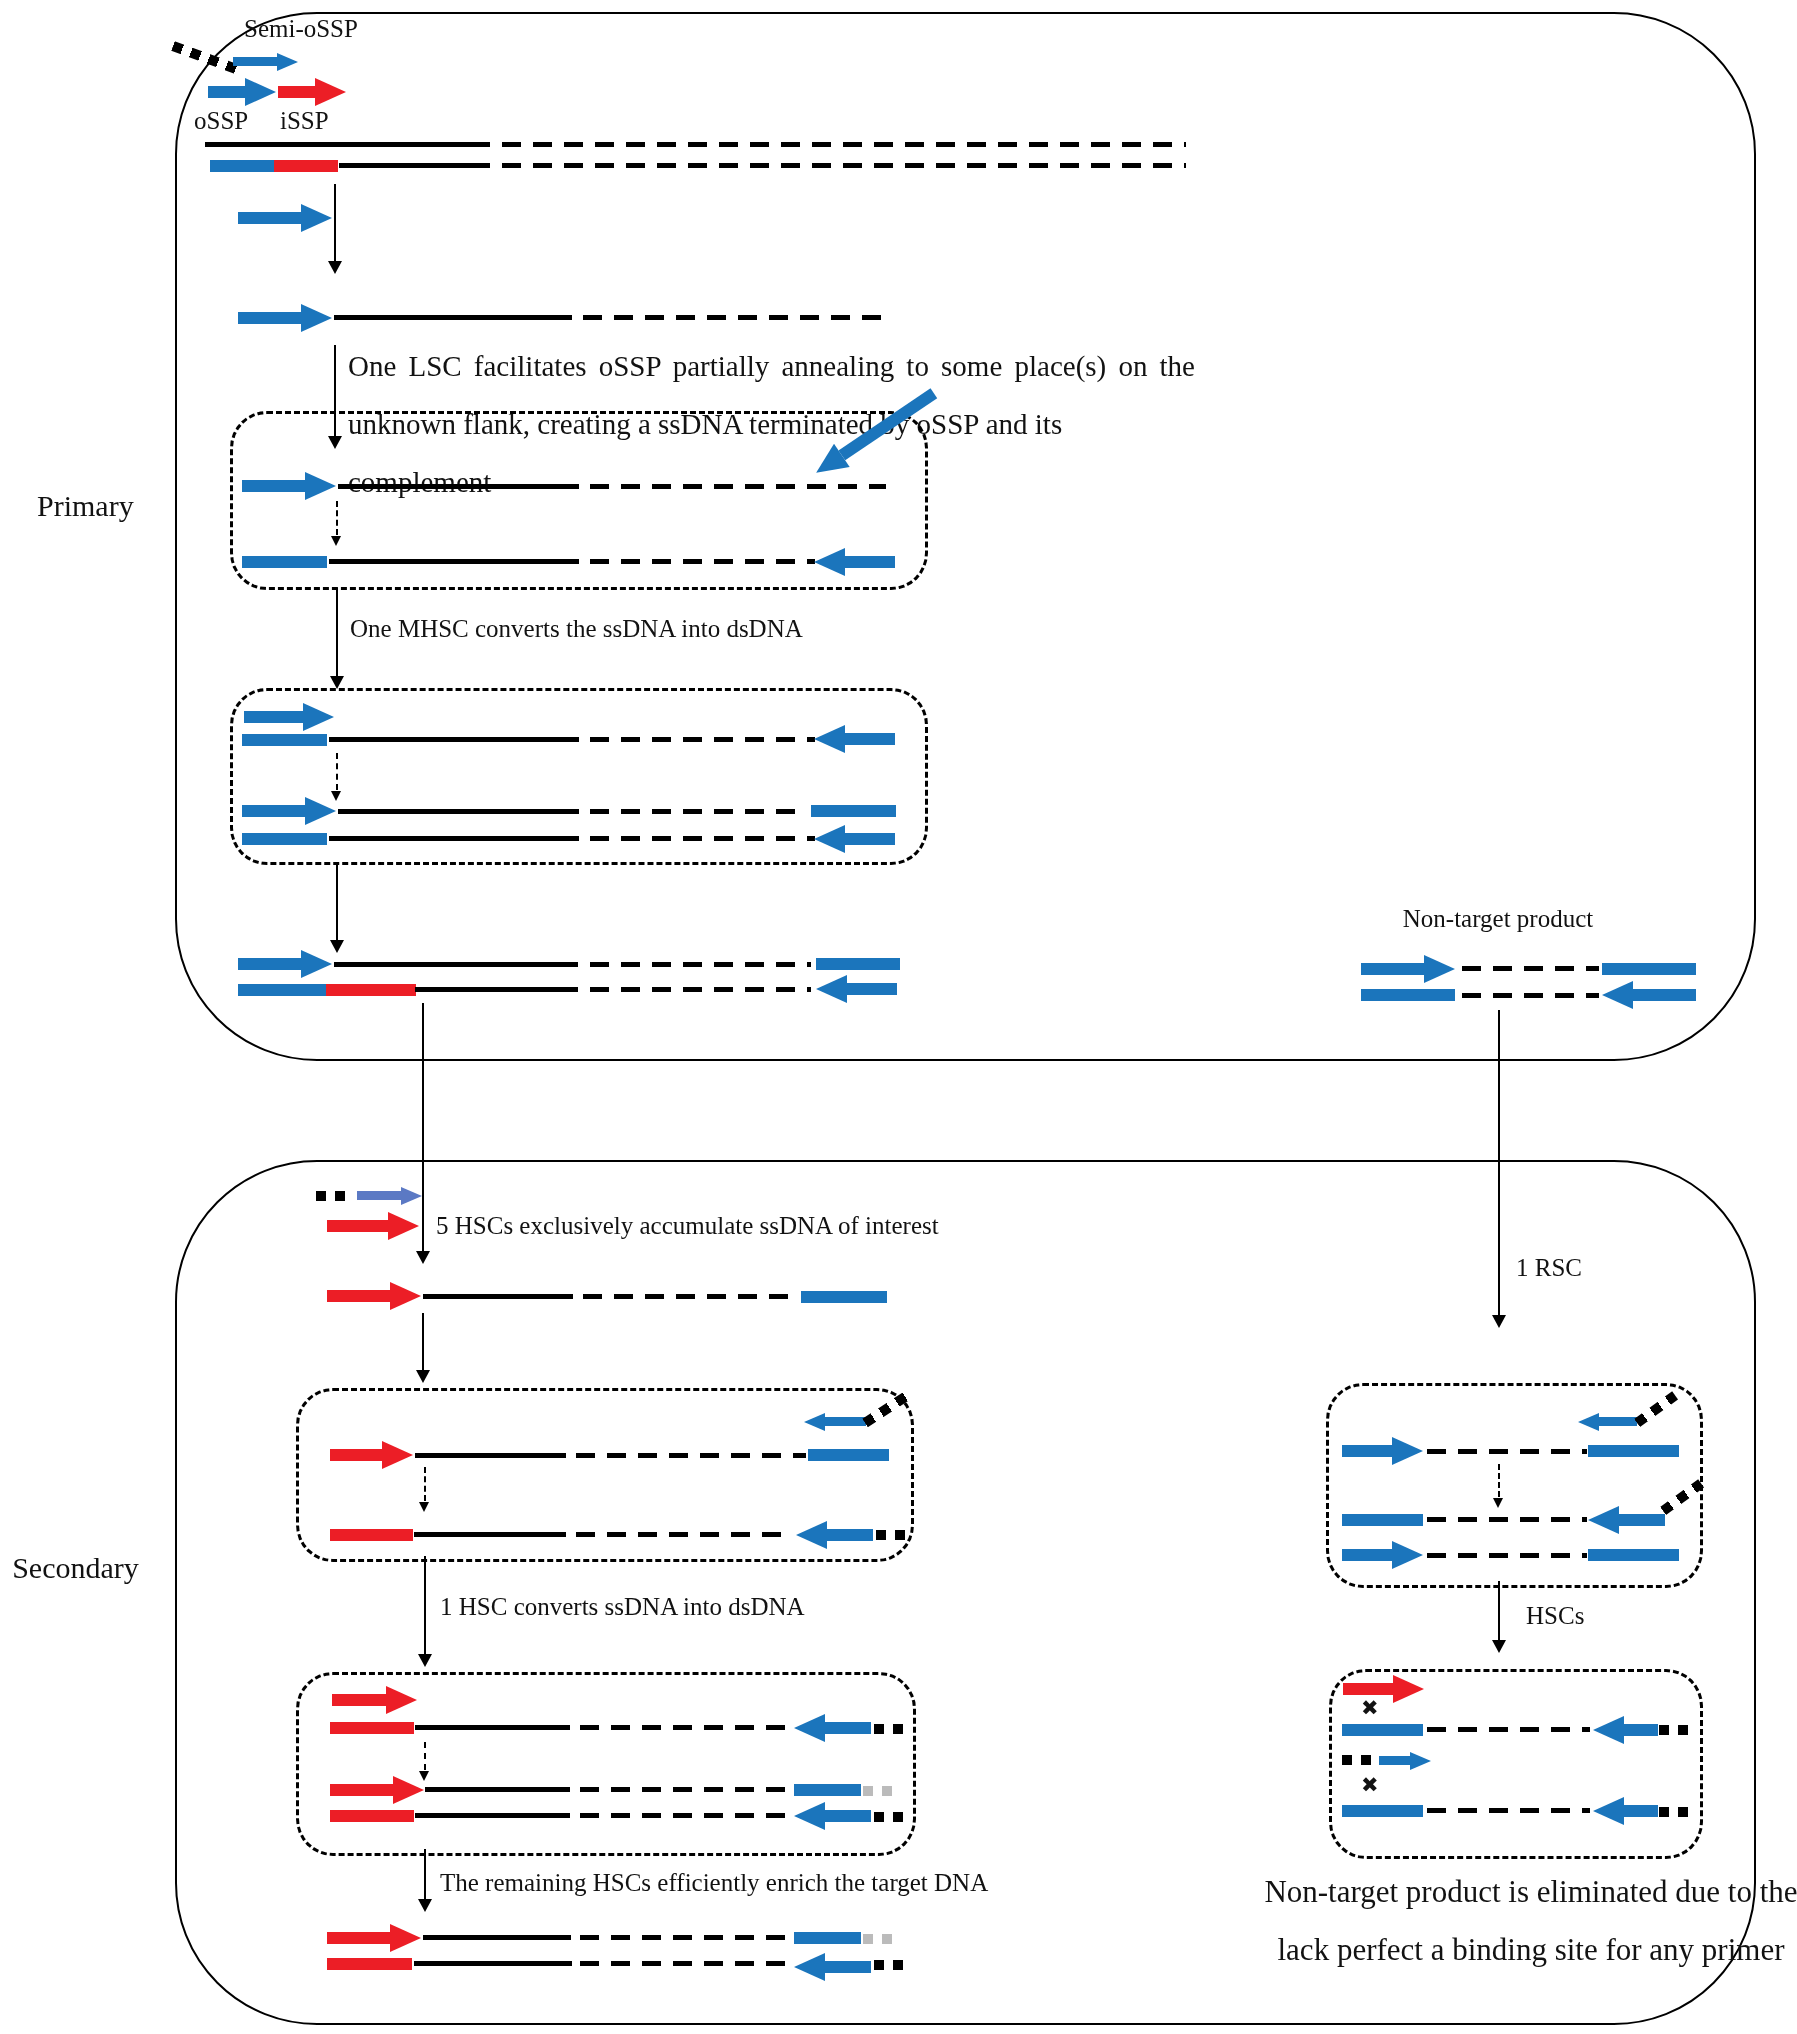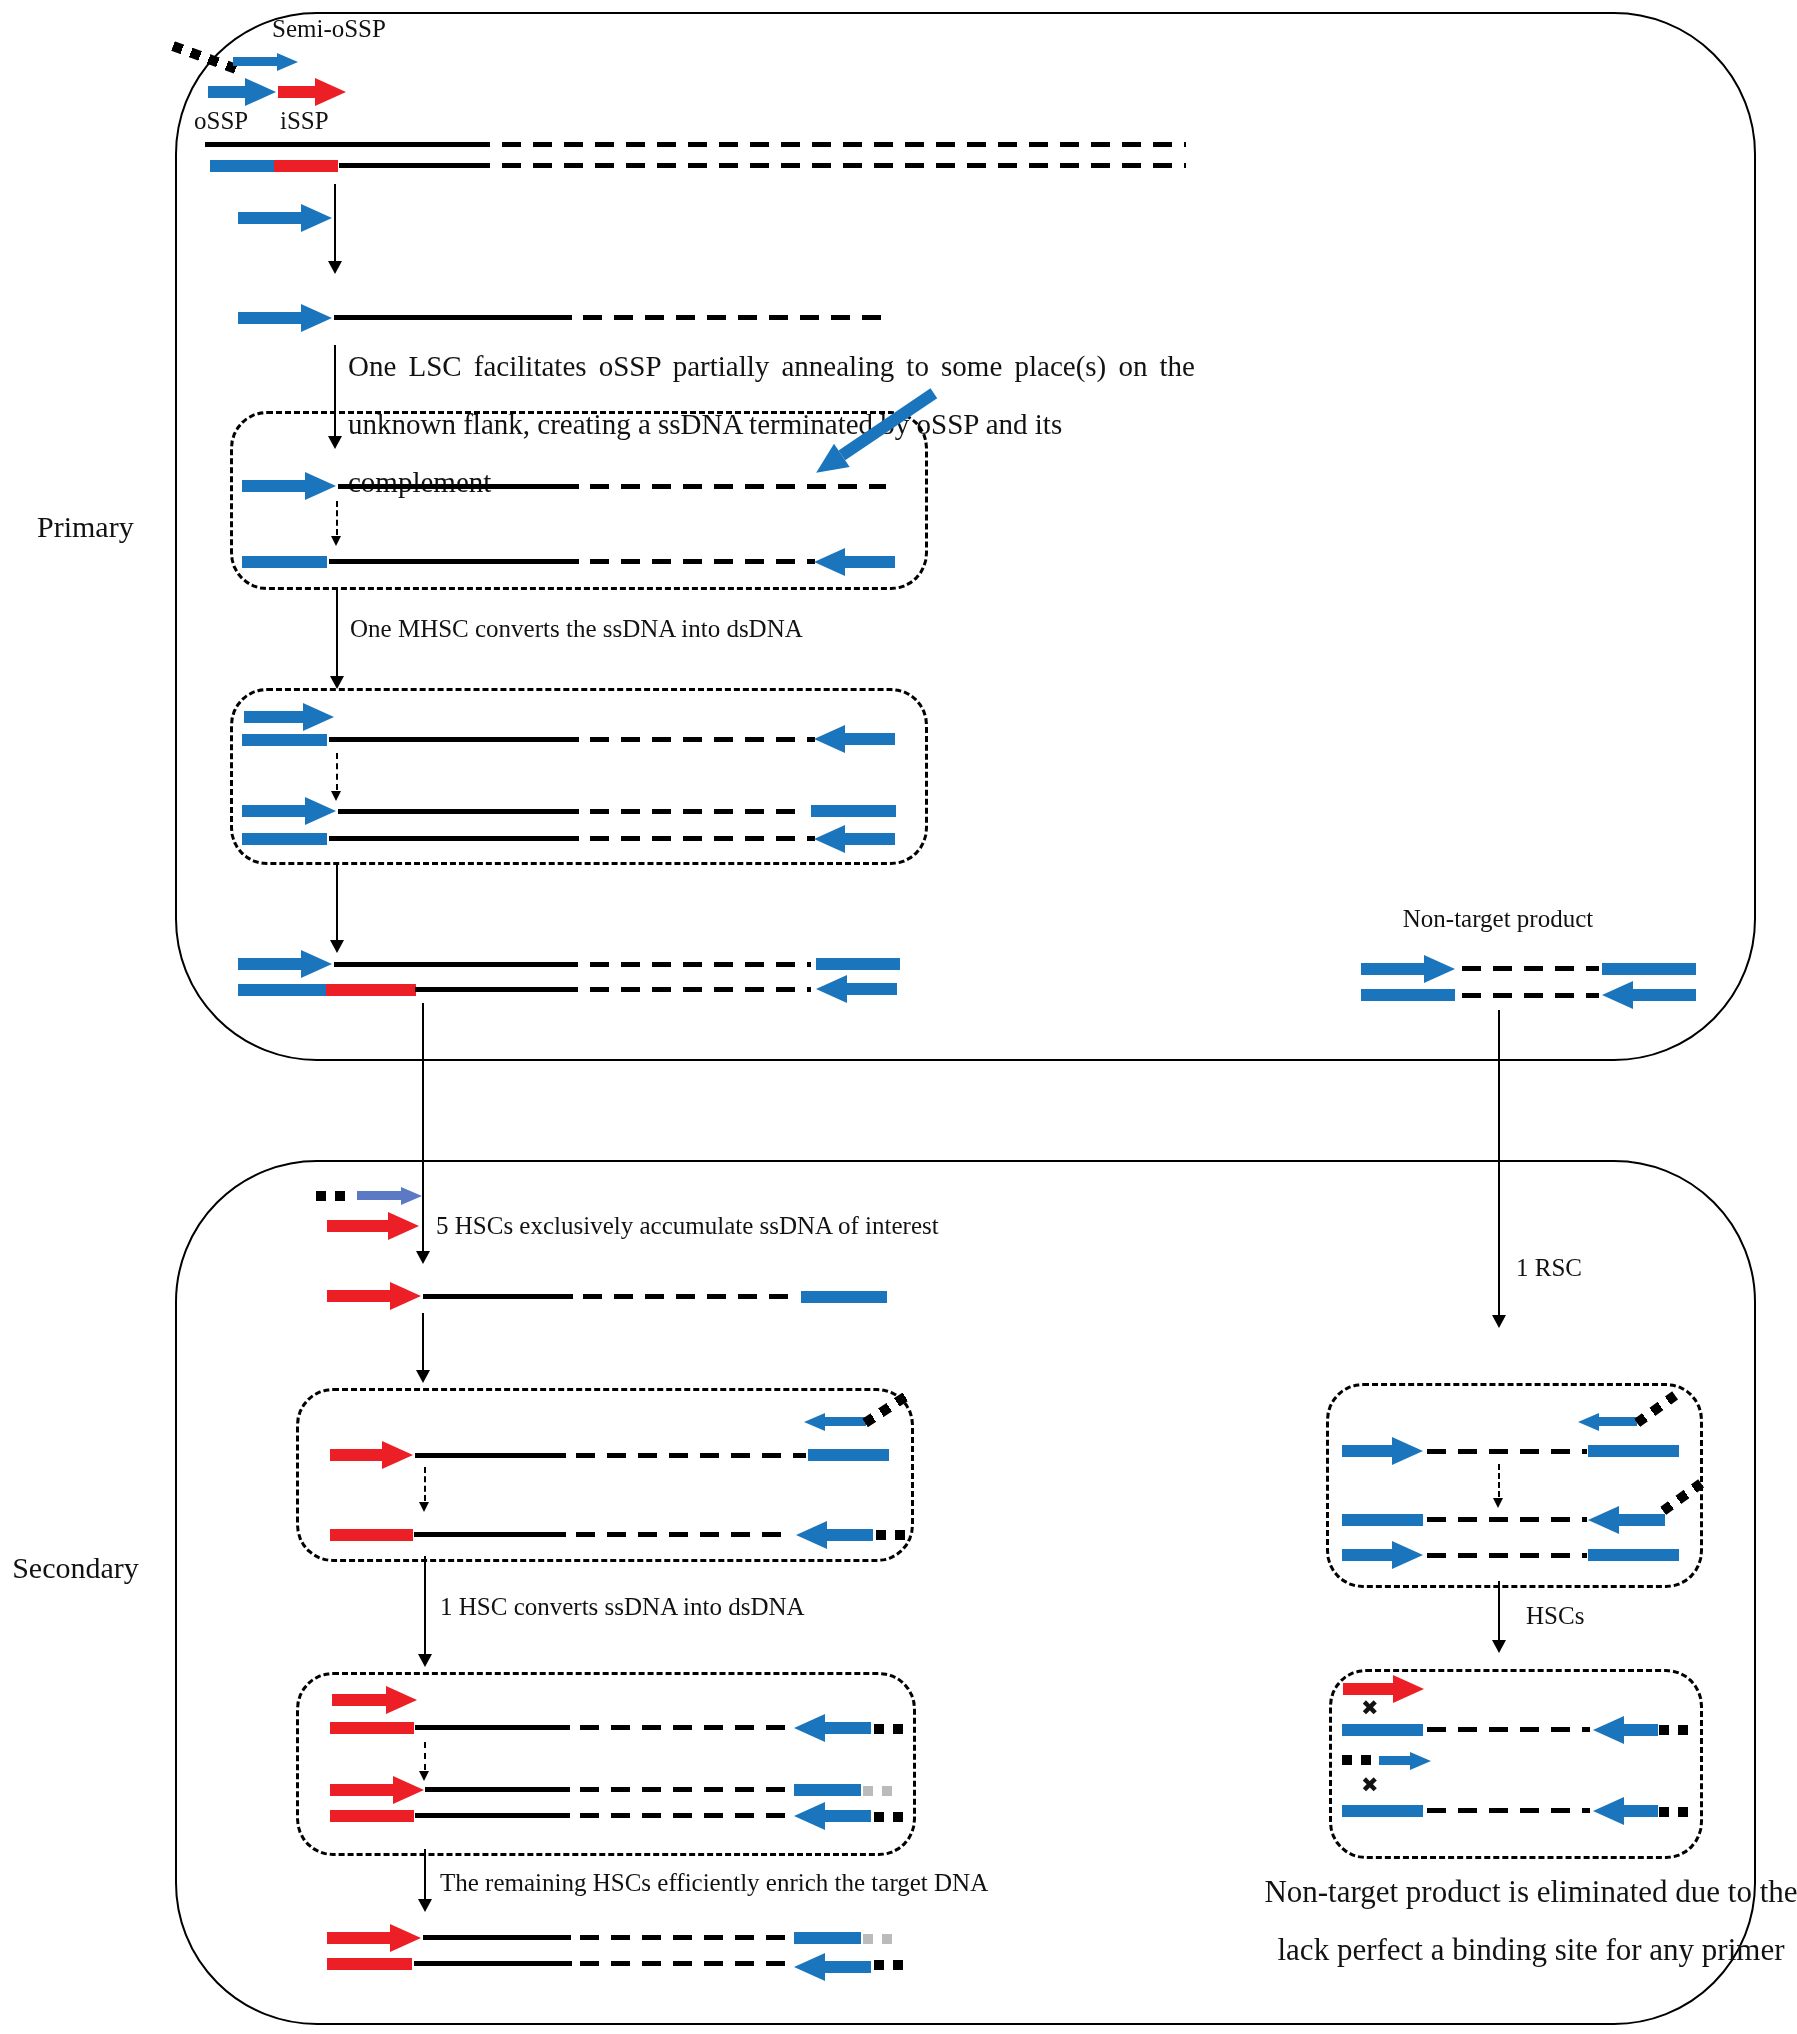--- a/index.html
+++ b/index.html
@@ -40,23 +40,23 @@
          font-size:21px;line-height:21px;}
   .just{text-align:justify;text-align-last:justify;}
   .ctr{text-align:center;white-space:nowrap;}
 </style>
 </head>
 <body>
 
 <div class="canvas">
 
   <div class="obox" style="left:175px;top:12.2px;width:1577px;height:1045px;"></div>
-  <div class="t big" style="left:37px;top:513px;">Primary</div>
-
-  <div class="t" style="left:244px;top:14.7px;margin-left:28px;">Semi-oSSP</div>
+  <div class="t big" style="left:37px;top:492px;">Primary</div>
+
+  <div class="t" style="left:244px;top:14.7px;">Semi-oSSP</div>
   <div class="dots rot" style="left:173px;top:41px;width:68px;transform:rotate(20deg);"></div>
   <div class="arr sm blue" style="left:233px;top:52px;width:65px;">
       <div class="sh"></div>
       <div class="hd"></div>
     </div>
   <div class="arr blue" style="left:208px;top:78px;width:68px;">
       <div class="sh"></div>
       <div class="hd"></div>
     </div>
   <div class="arr red" style="left:278px;top:78px;width:68px;">

